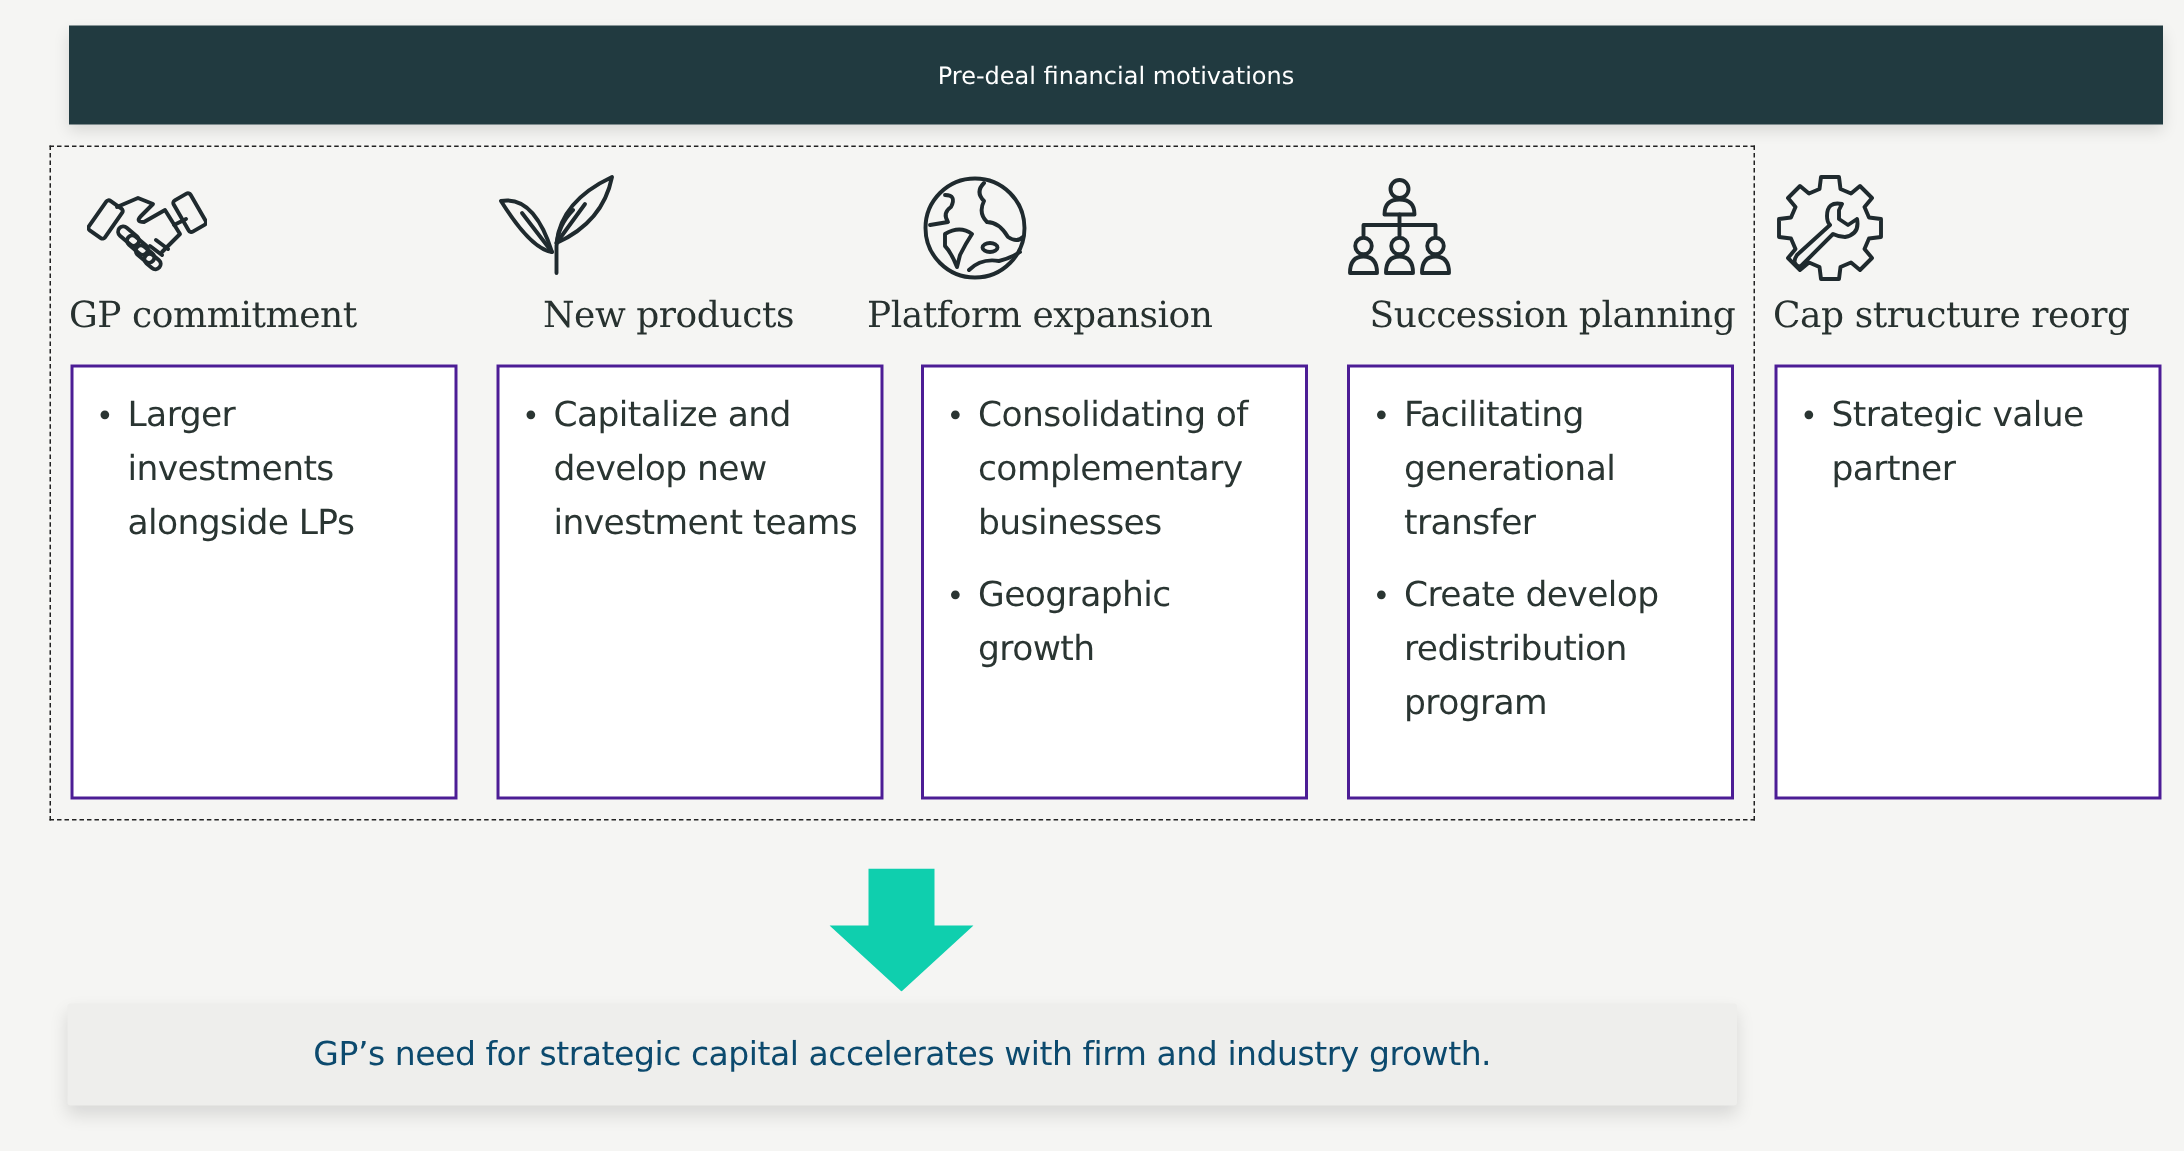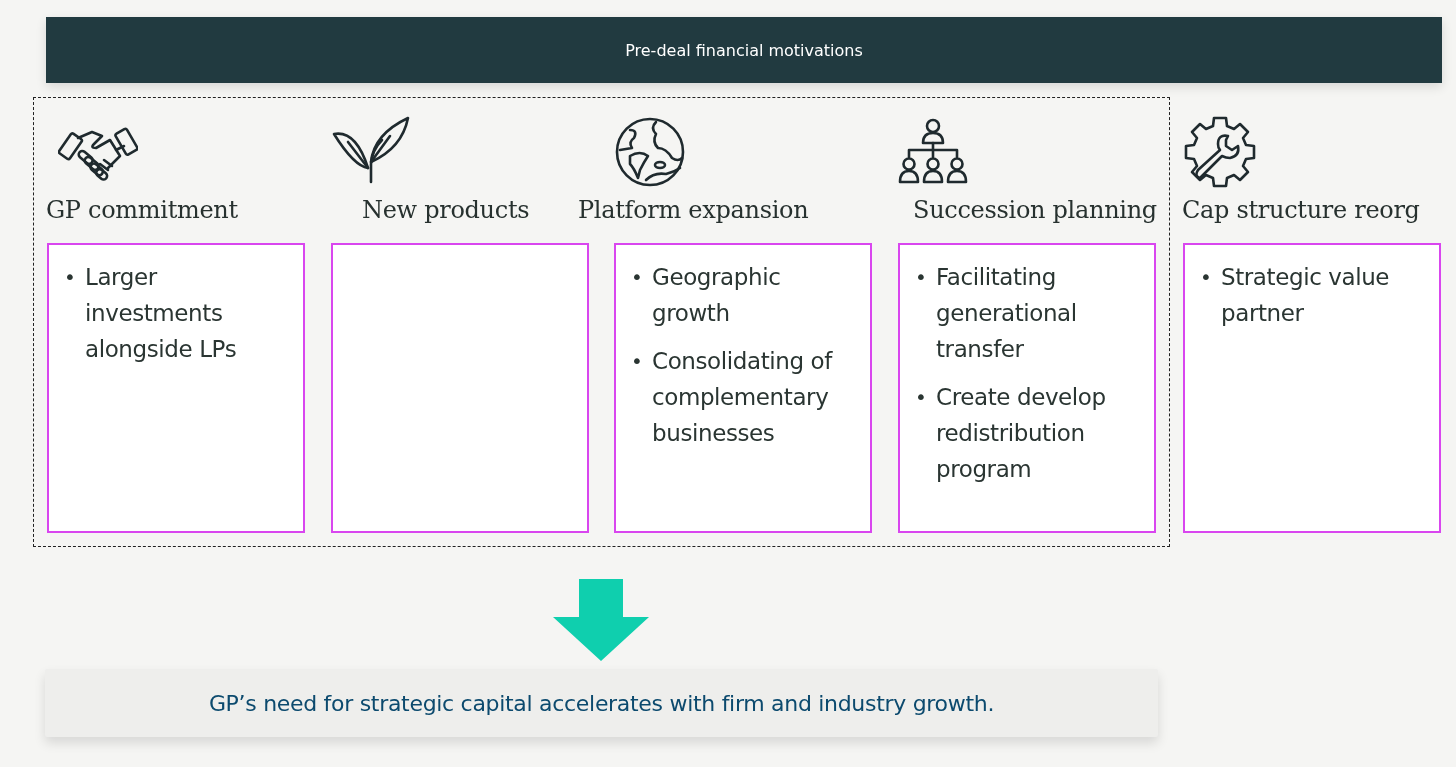--- a/index.html
+++ b/index.html
@@ -17,21 +17,21 @@
     border:1.5px dashed #222; box-sizing:border-box;
   }
   .icon { position:absolute; top:112px; width:80px; height:76px; }
   .icon svg { width:100%; height:100%; }
   .title {
     position:absolute; top:196px; font-family:"DejaVu Serif", serif; font-size:24px;
     white-space:nowrap; color:#27312f; letter-spacing:-0.3px;
   }
   .card {
     position:absolute; top:243px; height:290px; width:258px; box-sizing:border-box;
-    border:2px solid #d946ef; background:#ffffff;
+    border:2px solid #4c1d95; background:#ffffff;
     padding:14px 10px 0 14px;
   }
   .card ul { margin:0; padding:0; list-style:none; }
   .card li {
     position:relative; padding-left:22px; font-size:23px; line-height:36px; margin-bottom:12px;
     color:#2a3532; letter-spacing:-0.4px;
   }
   .card li::before {
     content:"•"; position:absolute; left:1px; top:0; font-size:20px;
   }
@@ -80,40 +80,41 @@
       <path d="M41 70 L41 52 Q42 38 52 28"></path>
       <path d="M41 50 Q44 22 78 6 Q72 36 41 50 Z"></path>
       <path d="M41 50 L60 24"></path>
       <path d="M38 56 Q24 54 4 22 Q26 18 38 56 Z"></path>
       <path d="M38 56 L18 30"></path>
     </svg>
   </div>
   <div class="title" style="left:330px;margin-left:32px;">New products</div>
   <div class="card" style="left:331px;">
     <ul>
+      <li>Capitalize and develop new investment teams</li>
     </ul>
   </div>
 </div>
 
 <div>
   <div class="icon" style="left:610px;">
     <svg viewBox="0 0 80 76" fill="none" stroke="#1f2a2e" stroke-width="2.6" stroke-linejoin="round" stroke-linecap="round">
       <circle cx="40" cy="40" r="33"></circle>
       <path d="M20 18 Q28 18 24 26 Q18 30 22 36 L10 38"></path>
       <path d="M20 44 Q30 38 38 44 Q34 50 30 58 L28 66 Q24 56 20 52 Z"></path>
       <path d="M46 10 Q40 16 46 22 Q42 30 48 36 Q56 36 62 46 Q68 50 72 46"></path>
       <ellipse cx="50" cy="53" rx="5" ry="3"></ellipse>
       <path d="M36 68 Q44 60 56 62 Q64 60 70 56"></path>
     </svg>
   </div>
   <div class="title" style="left:578px;">Platform expansion</div>
   <div class="card" style="left:614px;">
     <ul>
+      <li>Consolidating of complementary businesses</li>
       <li>Geographic growth</li>
-      <li>Consolidating of complementary businesses</li>
     </ul>
   </div>
 </div>
 
 <div>
   <div class="icon" style="left:893px;">
     <svg viewBox="0 0 80 76" fill="none" stroke="#1f2a2e" stroke-width="2.6" stroke-linejoin="round" stroke-linecap="round">
       <circle cx="40" cy="14" r="6"></circle>
       <path d="M30 31 Q30 21 40 21 Q50 21 50 31 Z"></path>
       <path d="M16 45 L16 38 L64 38 L64 45 M40 31 L40 45"></path>

